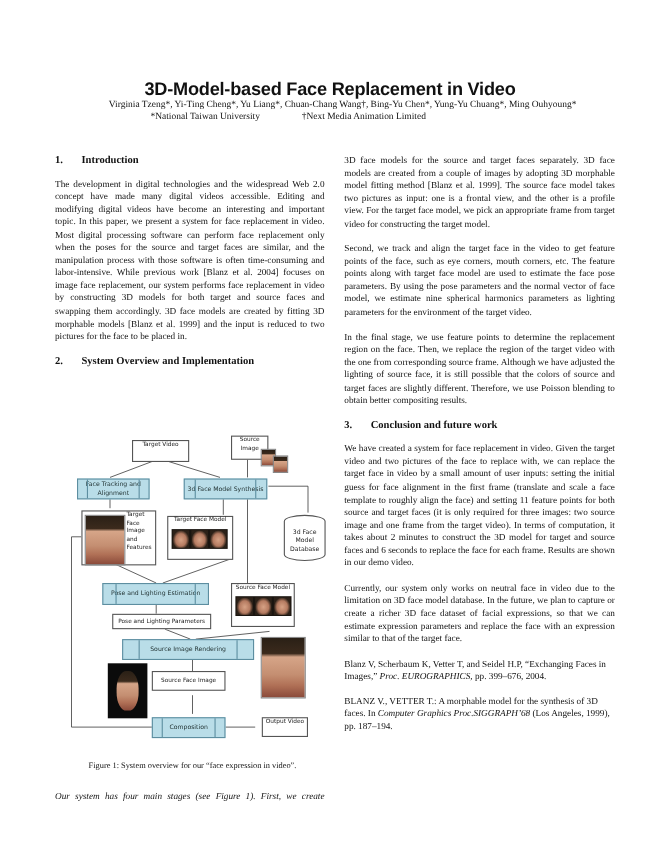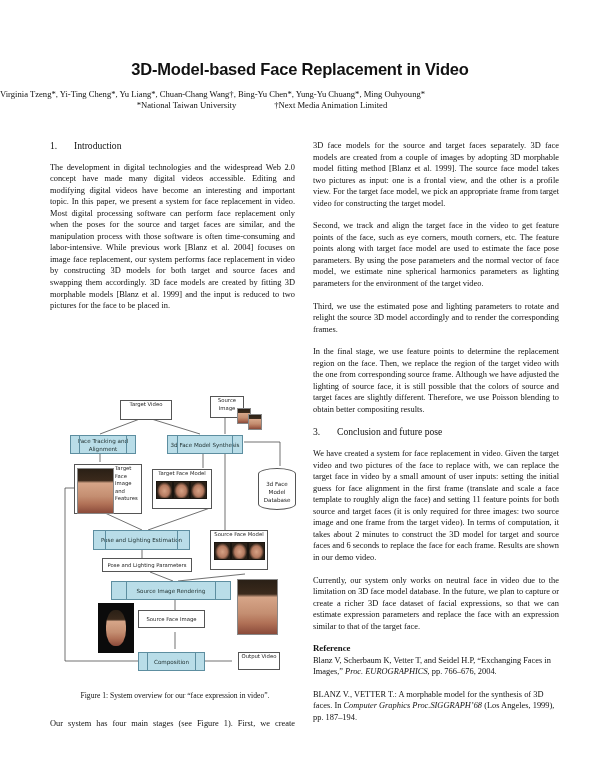--- a/index.html
+++ b/index.html
@@ -1,58 +1,59 @@
 <!DOCTYPE html>
 <html><head>
 <meta charset="utf-8">
 <style>
   html,body{margin:0;padding:0;background:#fff;}
   body{width:600px;height:776px;position:relative;overflow:hidden;font-family:"Liberation Serif","DejaVu Serif",serif;color:#111;}
-  .title{position:absolute;top:60px;left:0;width:600px;text-align:center;font-family:"Liberation Sans",sans-serif;font-weight:bold;font-size:16.5px;letter-spacing:-0.2px;}
-  .authors{position:absolute;top:89px;left:0;width:524px;text-align:left;font-size:8.6px;line-height:11px;}
+  .title{position:absolute;top:72px;left:0;width:600px;text-align:center;font-family:"Liberation Sans",sans-serif;font-weight:bold;font-size:16.5px;letter-spacing:-0.2px;}
+  .authors{position:absolute;top:89px;left:0;width:524px;text-align:right;font-size:8.6px;line-height:11px;}
   .affil{display:flex;justify-content:center;gap:38px;}
   .col{position:absolute;font-size:8.4px;line-height:11.55px;text-align:justify;}
   .col p{margin:0 0 11px 0;}
   .left{left:50px;top:140px;width:245px;}
   .right{left:313px;top:140px;width:246px;}
-  h2{font-size:9.6px;font-weight:normal;margin:0 0 10px 0;}
+  h2{font-size:9.6px;font-weight:bold;margin:0 0 10px 0;}
   h2 .num{display:inline-block;width:24px;}
   .h3ref{font-weight:bold;font-size:8.8px;}
   .refs p{text-align:left;margin:0 0 11px 0;}
   i{}
   
   .fig{position:absolute;left:60px;top:384px;width:240px;height:284px;font-family:"DejaVu Sans","Liberation Sans",sans-serif;}
   .fig .box{position:absolute;background:#b9dde8;border:1px solid #5d8ea0;font-size:5.6px;color:#233;text-align:center;display:flex;align-items:center;justify-content:center;line-height:8px;}
   .fig .box:before,.fig .box:after{content:"";position:absolute;top:0;bottom:0;width:1px;background:#5d8ea0;}
   .fig .box:before{left:12%;} .fig .box:after{right:12%;}
   .fig .doc{position:absolute;background:#fff;border:1px solid #555;font-size:5.3px;color:#222;text-align:center;line-height:7.5px;}
   .fig .face{position:absolute;background:linear-gradient(180deg,#2a2016 0%,#3b2a1c 26%,#d6a588 32%,#c48e71 62%,#b07056 80%,#8a4a3a 100%);border:1px solid #888;}
   .fig .faceblk{position:absolute;background:#0b0b0b;}
   .fig .strip{position:absolute;background:#1a1510;display:flex;gap:2px;padding:1px;}
   .fig .strip span{flex:1;background:radial-gradient(ellipse at 50% 55%,#d7a285 0%,#b47a60 45%,#2c2118 70%);}
   .fig .db{position:absolute;border:1px solid #555;background:#fff;border-radius:50%/14%;font-size:5.6px;text-align:center;line-height:8px;color:#222;}
   .fig svg{position:absolute;left:0;top:0;}
   .caption{position:absolute;left:50px;top:691px;width:250px;text-align:center;font-size:7.6px;}
-  .lastline{position:absolute;left:50px;top:719px;width:245px;font-size:8.4px;text-align:justify;text-align-last:justify;}
+  .lastline{position:absolute;left:50px;top:719px;width:245px;font-size:8.4px;text-align:justify;text-align-last:justify;font-style:italic;}
 </style>
 </head>
 <body>
 
 <div class="title">3D-Model-based Face Replacement in Video</div>
 <div class="authors">
   <div>Virginia Tzeng*, Yi-Ting Cheng*, Yu Liang*, Chuan-Chang Wang†, Bing-Yu Chen*, Yung-Yu Chuang*, Ming Ouhyoung*</div>
   <div class="affil">
     <span>*National Taiwan University</span>
     <span>†Next Media Animation Limited</span>
   </div>
 </div>
 
 <div class="col left">
   <h2><span class="num">1.</span><span>Introduction</span></h2>
   <p>The development in digital technologies and the widespread Web 2.0 concept have made many digital videos accessible. Editing and modifying digital videos have become an interesting and important topic. In this paper, we present a system for face replacement in video. Most digital processing software can perform face replacement only when the poses for the source and target faces are similar, and the manipulation process with those software is often time-consuming and labor-intensive. While previous work [Blanz et al. 2004] focuses on image face replacement, our system performs face replacement in video by constructing 3D models for both target and source faces and swapping them accordingly. 3D face models are created by fitting 3D morphable models [Blanz et al. 1999] and the input is reduced to two pictures for the face to be placed in.</p>
+  <h2><span class="num">2.</span><span>System Overview and Implementation</span></h2>
 </div>
 
 <div class="fig">
   <svg width="240" height="284">
     <g stroke="#333" stroke-width="0.7" fill="none">
       <line x1="85" y1="33" x2="40" y2="50"></line>
         <line x1="85" y1="33" x2="140" y2="50"></line>
       <line x1="165" y1="33" x2="165" y2="50"></line>
       <line x1="165" y1="68" x2="165" y2="158"></line>
       <line x1="40" y1="68" x2="40" y2="78"></line>
@@ -119,23 +120,21 @@
   <div class="box" style="left:78px;top:268px;width:65px;height:17px;">Composition</div>
   <div class="doc" style="left:178px;top:268px;width:40px;height:16px;">Output Video</div>
 </div>
 
 <div class="caption">Figure 1: System overview for our “face expression in video”.</div>
 <div class="lastline">Our system has four main stages (see Figure 1). First, we create</div>
 
 <div class="col right">
   <p>3D face models for the source and target faces separately. 3D face models are created from a couple of images by adopting 3D morphable model fitting method [Blanz et al. 1999]. The source face model takes two pictures as input: one is a frontal view, and the other is a profile view. For the target face model, we pick an appropriate frame from target video for constructing the target model.</p>
   <p>Second, we track and align the target face in the video to get feature points of the face, such as eye corners, mouth corners, etc. The feature points along with target face model are used to estimate the face pose parameters. By using the pose parameters and the normal vector of face model, we estimate nine spherical harmonics parameters as lighting parameters for the environment of the target video.</p>
-  <p>Third, we use the estimated pose and lighting parameters to rotate and relight the source 3D model accordingly and to render the corresponding frames.</p>
   <p>In the final stage, we use feature points to determine the replacement region on the face. Then, we replace the region of the target video with the one from corresponding source frame. Although we have adjusted the lighting of source face, it is still possible that the colors of source and target faces are slightly different. Therefore, we use Poisson blending to obtain better compositing results.</p>
-  <h2><span class="num">3.</span><span>Conclusion and future pose</span></h2>
+  <h2><span class="num">3.</span><span>Conclusion and future work</span></h2>
   <p>We have created a system for face replacement in video. Given the target video and two pictures of the face to replace with, we can replace the target face in video by a small amount of user inputs: setting the initial guess for face alignment in the first frame (translate and scale a face template to roughly align the face) and setting 11 feature points for both source and target faces (it is only required for three images: two source image and one frame from the target video). In terms of computation, it takes about 2 minutes to construct the 3D model for target and source faces and 6 seconds to replace the face for each frame. Results are shown in our demo video.</p>
   <p>Currently, our system only works on neutral face in video due to the limitation on 3D face model database. In the future, we plan to capture or create a richer 3D face dataset of facial expressions, so that we can estimate expression parameters and replace the face with an expression similar to that of the target face.</p>
   <div class="refs">
-    <div class="h3ref">Reference</div>
-    <p><span>Blanz V, Scherbaum K, Vetter T, and Seidel H.P, “Exchanging Faces in Images,” </span><i>Proc. EUROGRAPHICS</i><span>, pp. 766–676, 2004.</span></p>
+    <p><span>Blanz V, Scherbaum K, Vetter T, and Seidel H.P, “Exchanging Faces in Images,” </span><i>Proc. EUROGRAPHICS</i><span>, pp. 399–676, 2004.</span></p>
     <p><span>BLANZ V., VETTER T.: A morphable model for the synthesis of 3D faces. In </span><i>Computer Graphics Proc.SIGGRAPH’68</i><span> (Los Angeles, 1999), pp. 187–194.</span></p>
   </div>
 </div>
 
 </body></html>

